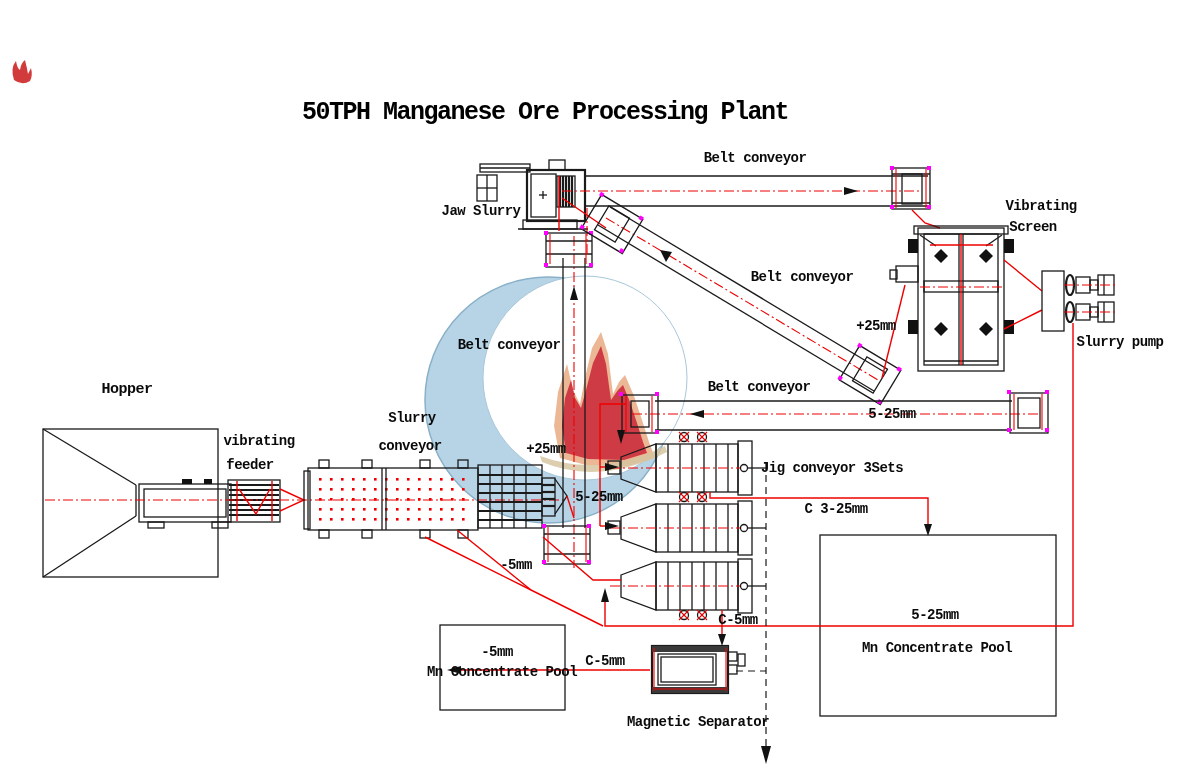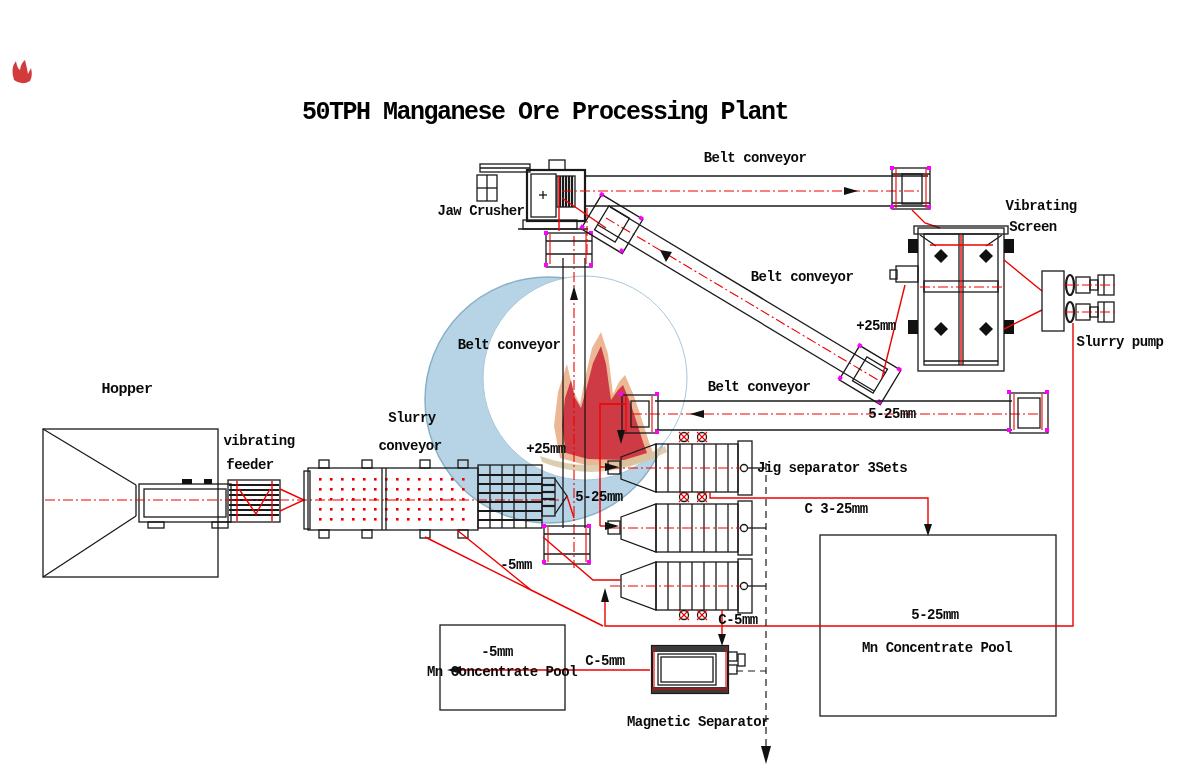--- a/index.html
+++ b/index.html
@@ -398,25 +398,25 @@
   </g>
 </svg>
 
 <div class="title" style="left:545px;top:64px">50TPH Manganese Ore Processing Plant</div>
 
 <div class="lbl lbl-big" style="left:127px;top:341px">Hopper</div>
 <div class="lbl" style="left:259px;top:393px">vibrating</div>
 <div class="lbl" style="left:250px;top:417px">feeder</div>
 <div class="lbl" style="left:412px;top:370px">Slurry</div>
 <div class="lbl" style="left:410px;top:398px">conveyor</div>
-<div class="lbl" style="left:481px;top:163px">Jaw Crusher</div>
+<div class="lbl" style="left:481px;top:163px">Jaw Slurry</div>
 <div class="lbl" style="left:1041px;top:158px">Vibrating</div>
 <div class="lbl" style="left:1033px;top:179px">Screen</div>
 <div class="lbl" style="left:1120px;top:294px">Slurry pump</div>
-<div class="lbl" style="left:832px;top:420px">Jig separator 3Sets</div>
+<div class="lbl" style="left:832px;top:420px">Jig conveyor 3Sets</div>
 <div class="lbl" style="left:698px;top:674px">Magnetic Separator</div>
 <div class="lbl" style="left:770px;top:762px">Tailings</div>
 <div class="lbl" style="left:502px;top:624px">Mn Concentrate Pool</div>
 <div class="lbl" style="left:937px;top:600px">Mn Concentrate Pool</div>
 
 <div class="lbl" style="left:755px;top:110px">Belt conveyor</div>
 <div class="lbl" style="left:802px;top:229px">Belt conveyor</div>
 <div class="lbl" style="left:509px;top:297px">Belt conveyor</div>
 <div class="lbl" style="left:759px;top:339px">Belt conveyor</div>
 

